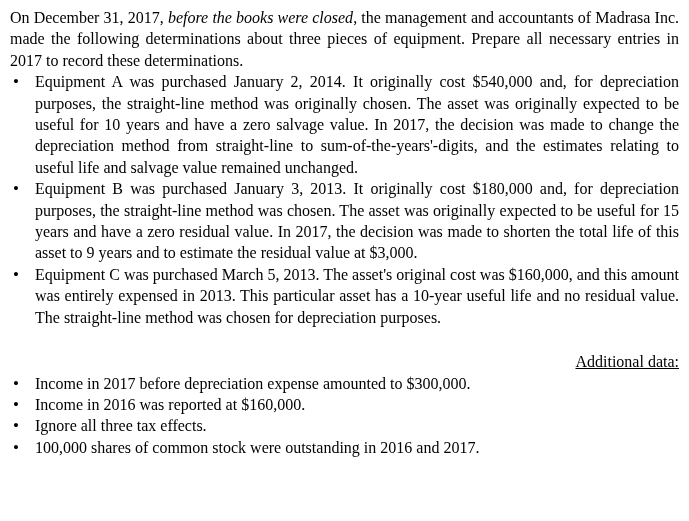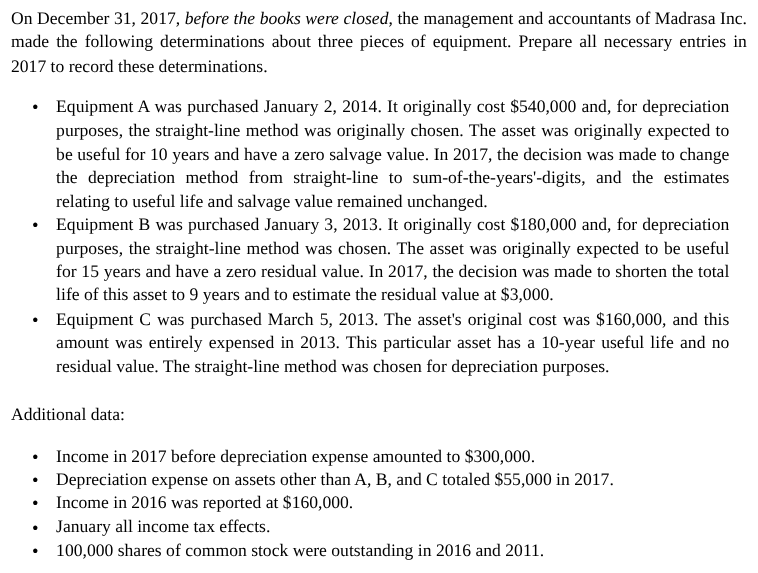--- a/index.html
+++ b/index.html
@@ -24,58 +24,58 @@
     background: #ffffff;
   }
   p.intro {
     margin: 0;
     text-align: justify;
   }
   p.intro .em {
     font-style: italic;
   }
   ul.bullets {
-    margin: 16px;
+    margin: 0;
     padding: 0;
     list-style: none;
   }
   ul.bullets li {
     position: relative;
     margin: 0;
     padding-left: 25px;
     text-align: justify;
   }
   ul.bullets li::before {
     content: "\2022";
     position: absolute;
     left: 3px;
     top: 0;
     font-size: 17px;
   }
   p.heading {
     margin: 23px 0 0 0;
-    text-align: left;
+    text-align: right;
+    text-decoration: underline;
   }
 </style>
 </head>
 <body>
 
 <div class="page">
 
   <p class="intro"><span>On December 31, 2017, </span><span class="em">before the books were closed</span><span>, the management and accountants of Madrasa Inc. made the following determinations about three pieces of equipment. Prepare all necessary entries in 2017 to record these determinations.</span></p>
 
   <ul class="bullets">
     <li>Equipment A was purchased January 2, 2014. It originally cost $540,000 and, for depreciation purposes, the straight-line method was originally chosen. The asset was originally expected to be useful for 10 years and have a zero salvage value. In 2017, the decision was made to change the depreciation method from straight-line to sum-of-the-years'-digits, and the estimates relating to useful life and salvage value remained unchanged.</li>
     <li>Equipment B was purchased January 3, 2013. It originally cost $180,000 and, for depreciation purposes, the straight-line method was chosen. The asset was originally expected to be useful for 15 years and have a zero residual value. In 2017, the decision was made to shorten the total life of this asset to 9 years and to estimate the residual value at $3,000.</li>
     <li>Equipment C was purchased March 5, 2013. The asset's original cost was $160,000, and this amount was entirely expensed in 2013. This particular asset has a 10-year useful life and no residual value. The straight-line method was chosen for depreciation purposes.</li>
   </ul>
 
   <p class="heading">Additional data:</p>
 
   <ul class="bullets">
     <li>Income in 2017 before depreciation expense amounted to $300,000.</li>
-    <li>Depreciation expense on assets other than A, B, and C totaled $55,000 in 2017.</li>
     <li>Income in 2016 was reported at $160,000.</li>
-    <li>January all income tax effects.</li>
-    <li>100,000 shares of common stock were outstanding in 2016 and 2011.</li>
+    <li>Ignore all three tax effects.</li>
+    <li>100,000 shares of common stock were outstanding in 2016 and 2017.</li>
   </ul>
 
 </div>
 
 </body></html>

